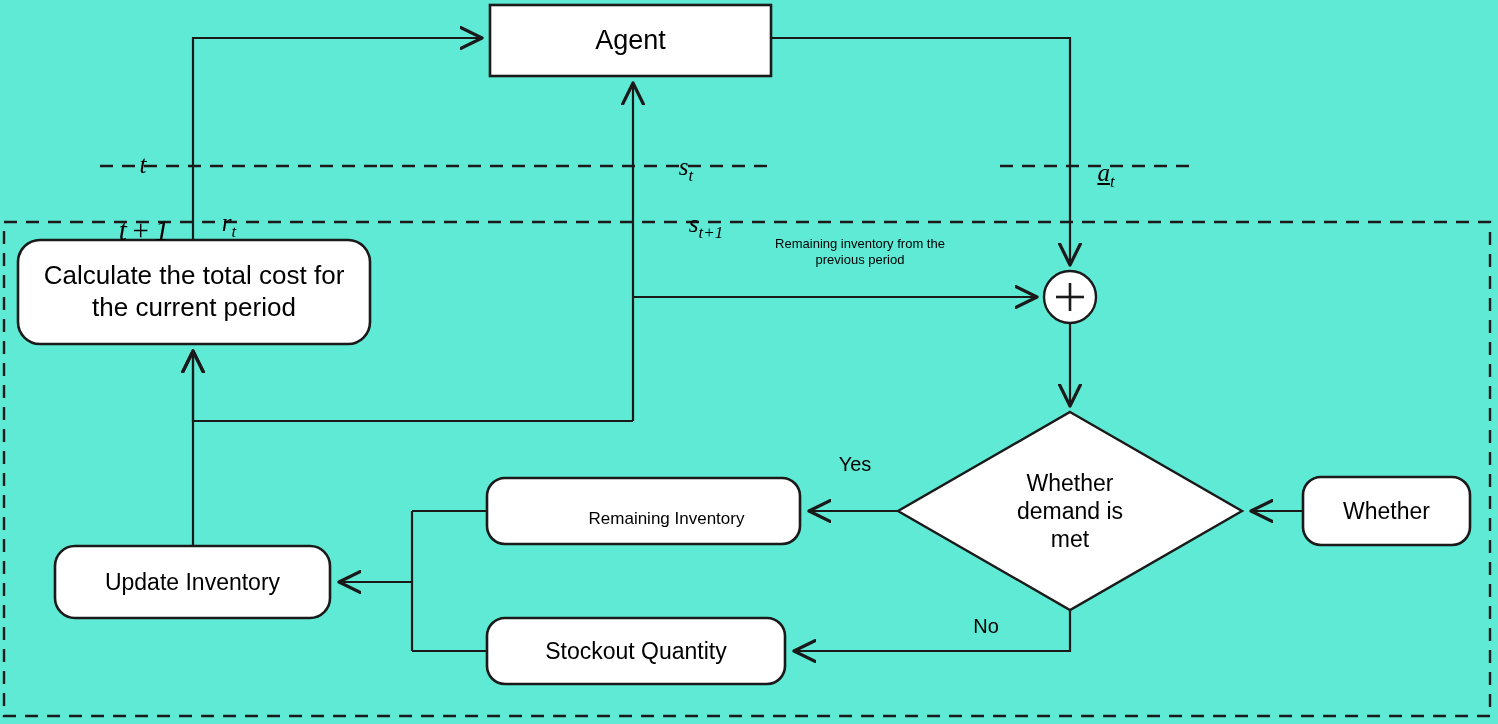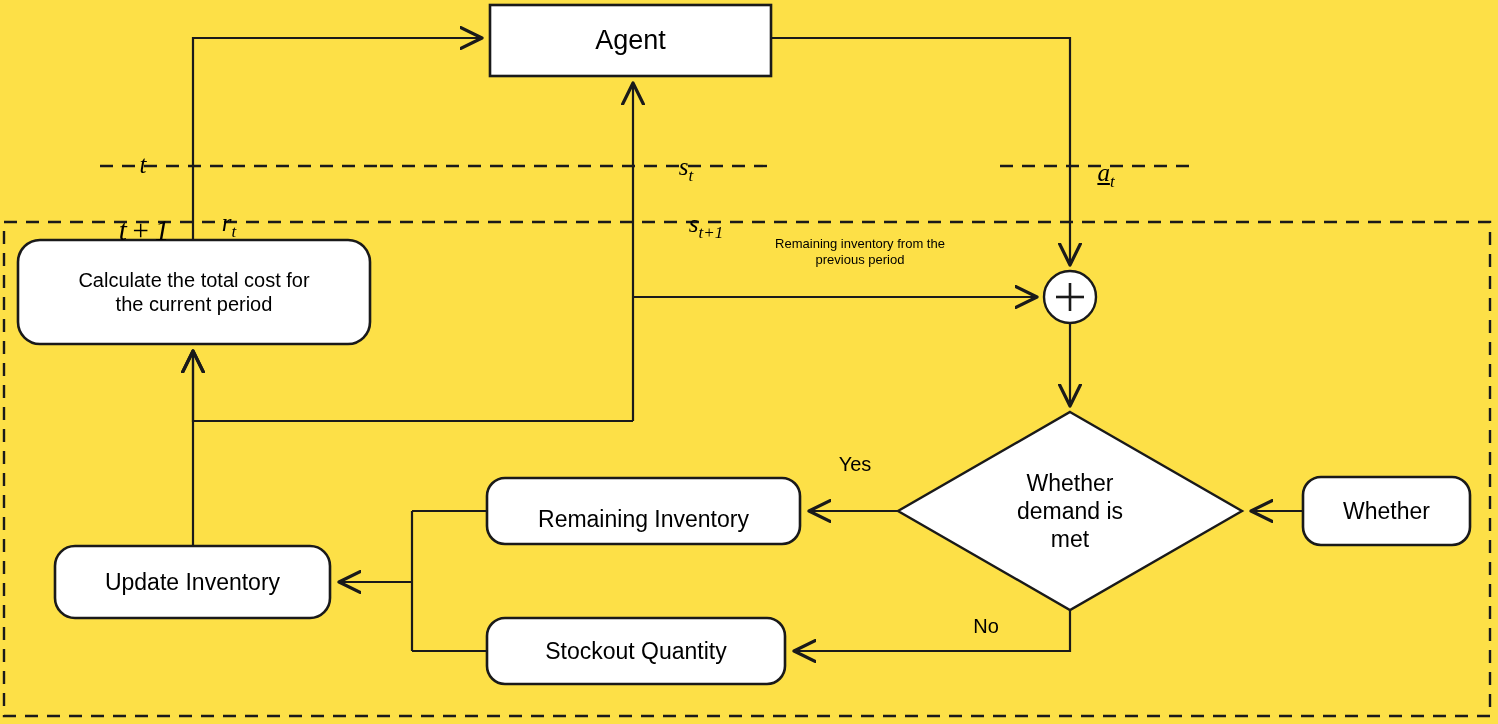--- a/index.html
+++ b/index.html
@@ -9,21 +9,21 @@
     background: #ffffff;
   }
   body {
     font-family: "Liberation Sans", sans-serif;
     color: #000000;
   }
   #canvas {
     position: relative;
     width: 1498px;
     height: 724px;
-    background: #fde047;
+    background: #5eead4;
     overflow: hidden;
   }
   svg.layer {
     position: absolute;
     left: 0;
     top: 0;
     width: 1498px;
     height: 724px;
   }
   .node-label {
@@ -107,26 +107,26 @@
 
     <rect x="18" y="240" width="352" height="104" rx="22" ry="22" fill="#ffffff" stroke="#1a1a1a" stroke-width="2.6"></rect>
     <rect x="55" y="546" width="275" height="72" rx="20" ry="20" fill="#ffffff" stroke="#1a1a1a" stroke-width="2.6"></rect>
     <rect x="487" y="478" width="313" height="66" rx="18" ry="18" fill="#ffffff" stroke="#1a1a1a" stroke-width="2.6"></rect>
     <rect x="487" y="618" width="298" height="66" rx="18" ry="18" fill="#ffffff" stroke="#1a1a1a" stroke-width="2.6"></rect>
     <rect x="1303" y="477" width="167" height="68" rx="18" ry="18" fill="#ffffff" stroke="#1a1a1a" stroke-width="2.6"></rect>
   </svg>
 
   <div class="node-label" style="left:490px; top:5px; width:281px; height:71px; font-size:27px;">Agent</div>
 
-  <div class="node-label" style="left:18px; top:240px; width:352px; height:104px; font-size:20px;">Calculate the total cost for
+  <div class="node-label" style="left:18px; top:240px; width:352px; height:104px; font-size:26px;">Calculate the total cost for
 the current period</div>
 
   <div class="node-label" style="left:55px; top:546px; width:275px; height:72px; font-size:23px;">Update Inventory</div>
 
-  <div class="node-label" style="left:487px; top:478px; width:313px; height:82px; font-size:23px;">Remaining Inventory</div>
+  <div class="node-label" style="left:487px; top:478px; width:313px; height:82px; font-size:17px;padding-left:23px;">Remaining Inventory</div>
 
   <div class="node-label" style="left:487px; top:618px; width:298px; height:66px; font-size:23px;">Stockout Quantity</div>
 
   <div class="node-label" style="left:1303px; top:477px; width:167px; height:68px; font-size:23px;">Whether</div>
 
   <div class="node-label" style="left:960px; top:455px; width:220px; height:112px; font-size:23px;">Whether
 demand is
 met</div>
 
   <div class="edge-label" style="left:700px; top:236px; width:320px; font-size:13px;">Remaining inventory from the

